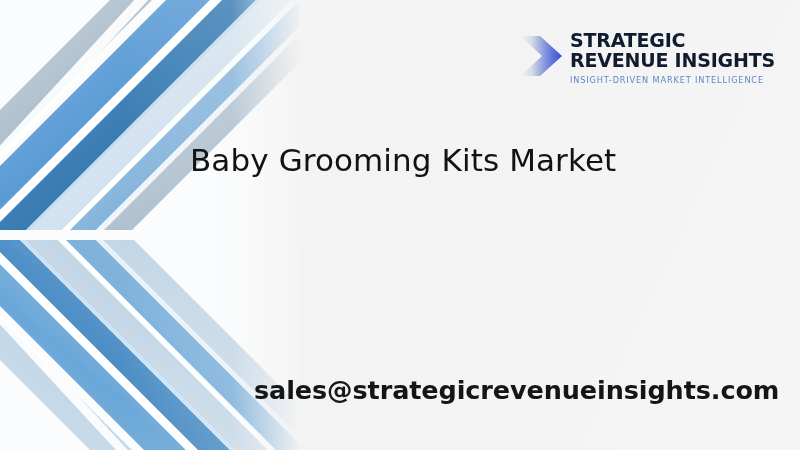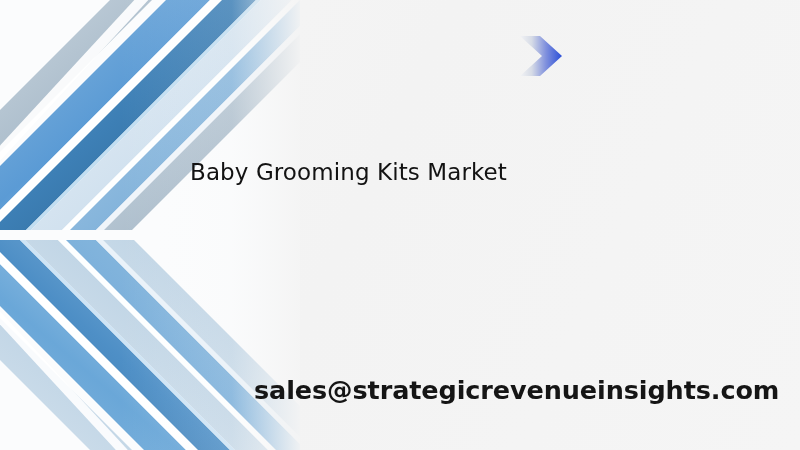--- a/index.html
+++ b/index.html
@@ -76,23 +76,23 @@
     letter-spacing: 0.85px;
     color: #5f86c9;
     margin-top: 4px;
     white-space: nowrap;
   }
 
   
   .title {
     position: absolute;
     left: 190px;
-    top: 152px;
+    top: 140px;
     width: 560px;
-    font-size: 23px;
+    font-size: 31px;
     line-height: 40px;
     color: #121212;
     font-family: "DejaVu Sans", "Liberation Sans", sans-serif;
     font-weight: normal;
     letter-spacing: 0.1px;
   }
 
   
   .email {
     position: absolute;
@@ -217,19 +217,24 @@
           <linearGradient id="markGrad" x1="0" y1="0" x2="1" y2="0">
             <stop offset="0%" stop-color="#f2f3f5"></stop>
             <stop offset="28%" stop-color="#d6dbe6"></stop>
             <stop offset="62%" stop-color="#7f90dd"></stop>
             <stop offset="100%" stop-color="#2b4fd8"></stop>
           </linearGradient>
         </defs>
         <path d="M2,5 L22,5 L44,25 L22,45 L2,45 L24,25 Z" fill="url(#markGrad)"></path>
       </svg>
     </div>
+    <div class="logo-text">
+      <div class="logo-line">STRATEGIC</div>
+      <div class="logo-line">REVENUE INSIGHTS</div>
+      <div class="logo-tagline">INSIGHT-DRIVEN MARKET INTELLIGENCE</div>
+    </div>
   </div>
 
   <div class="title">Baby Grooming Kits Market</div>
 
   <div class="email">sales@strategicrevenueinsights.com</div>
 
 </div>
 
 </body></html>

